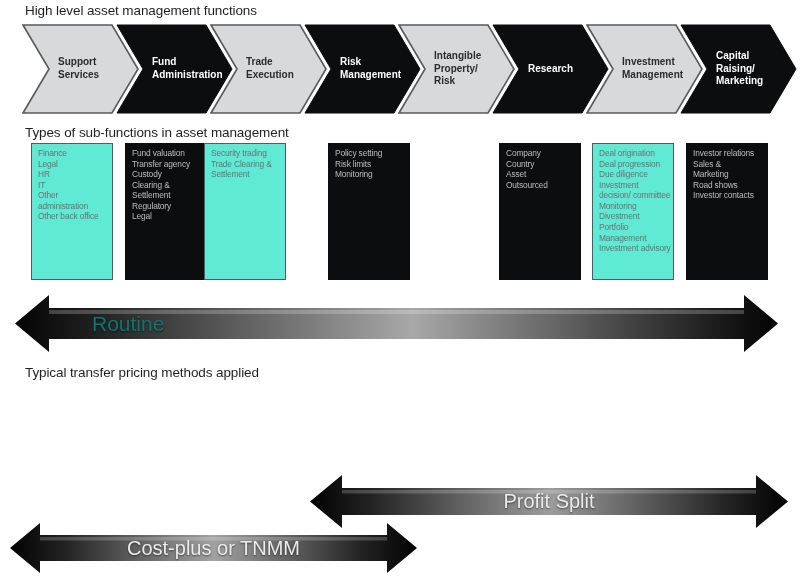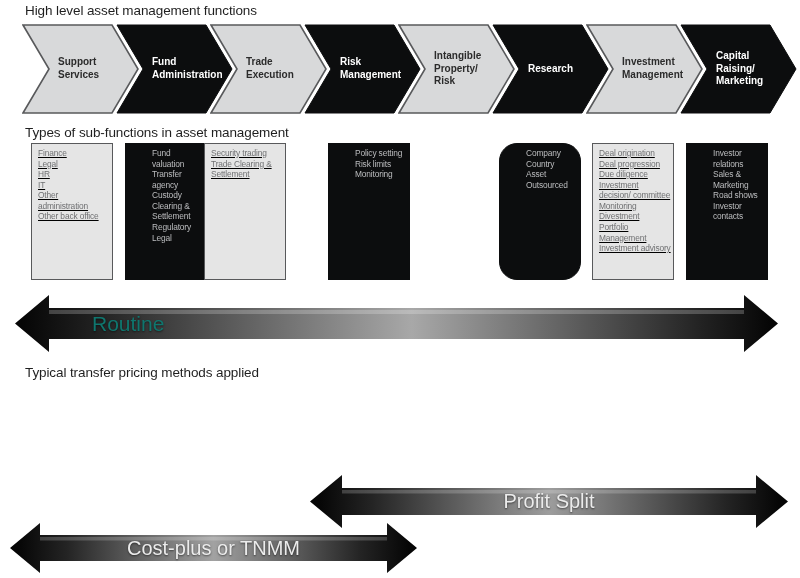--- a/index.html
+++ b/index.html
@@ -18,22 +18,22 @@
   .chev.black polygon{fill:#0c0d0e;stroke:#0c0d0e;stroke-width:1;}
   .chev-label{
     position:absolute;left:36px;top:0;bottom:0;width:72px;
     display:flex;align-items:center;
     font-size:10px;font-weight:bold;line-height:1.28;white-space:pre-line;
   }
   .chev.gray .chev-label{color:#2b2b2b;}
   .chev.black .chev-label{color:#ffffff;}
   
   .sbox{position:absolute;top:143px;width:82px;height:137px;box-sizing:border-box;}
-  .sbox.gray{background:#e5e5e5;border:1.5px solid #58595b;text-decoration:underline;}
-  .sbox.black{background:#0c0d0e;border:1.5px solid #0c0d0e;padding-left:20px;}
+  .sbox.gray{background:#5eead4;border:1.5px solid #58595b;}
+  .sbox.black{background:#0c0d0e;border:1.5px solid #0c0d0e;}
   .box-items{
     padding:4px 2px 0 6px;font-size:8.4px;line-height:1.26;
     letter-spacing:-0.15px;white-space:pre-line;
   }
   .sbox.gray .box-items{color:#6f7072;}
   .sbox.black .box-items{color:#bcbdbf;}
   
   .shape{position:absolute;}
   .shape svg{position:absolute;left:0;top:0;display:block;}
   .arrow-label{
@@ -131,21 +131,21 @@
     </div>
   <div class="sbox gray" style="left:204px;">
       <div class="box-items">Security trading
 Trade Clearing &amp; Settlement</div>
     </div>
   <div class="sbox black" style="left:312px;margin-left:16px;">
       <div class="box-items">Policy setting
 Risk limits
 Monitoring</div>
     </div>
-  <div class="sbox black" style="left:499px;border-radius:18px;">
+  <div class="sbox black" style="left:499px;">
       <div class="box-items">Company
 Country
 Asset
 Outsourced</div>
     </div>
   <div class="sbox gray" style="left:592px;">
       <div class="box-items">Deal origination
 Deal progression
 Due diligence
 Investment decision/ committee

